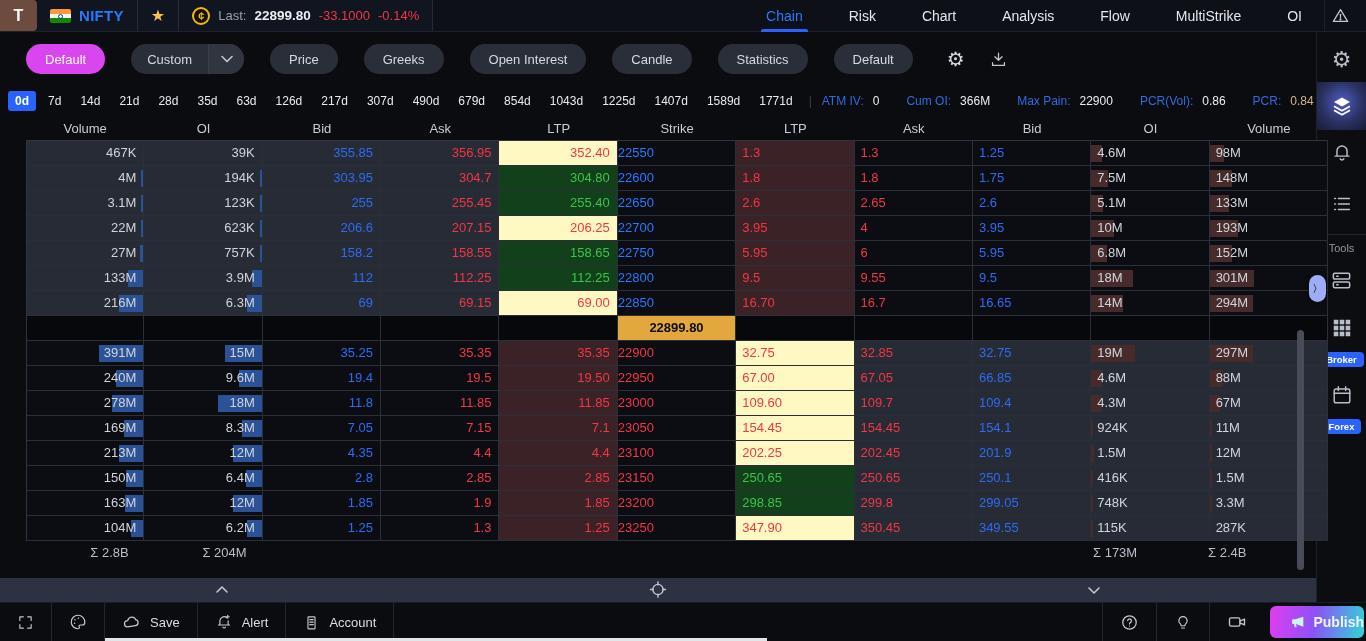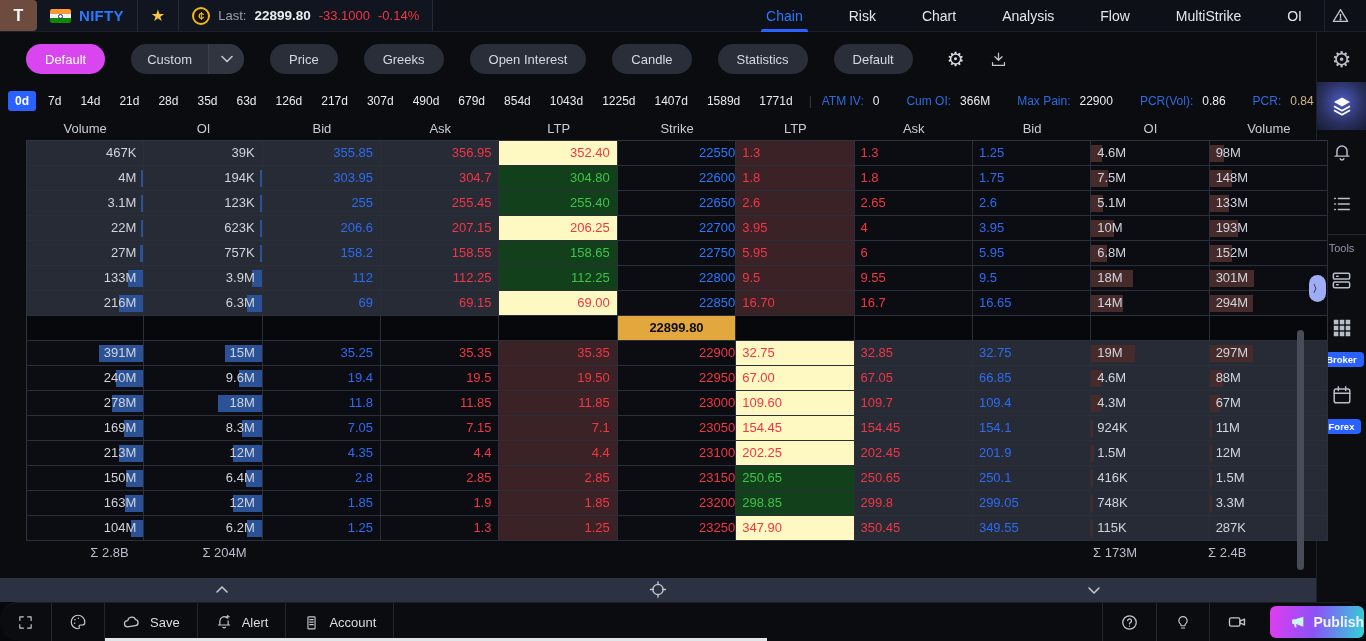--- a/index.html
+++ b/index.html
@@ -57,21 +57,21 @@
   .thead { display:grid; grid-template-columns:repeat(11,1fr); height:24px; align-items:center; color:#c9ccd4; font-size:13px; }
   .th { text-align:center; }
   .tbody { border-top:1px solid #30343f; }
   .trow { display:grid; grid-template-columns:repeat(11,1fr); height:25px; background:#0b0d12; cursor:pointer; }
   .cell { position:relative; border-right:1px solid #2b2f3a; border-bottom:1px solid #2b2f3a; font-size:13px; line-height:24px; overflow:hidden; color:#d1d4dc; }
   .trow .cell:first-child { border-left:1px solid #30343f; }
   .cell span { position:relative; z-index:1; }
   .cell.itm { background:#262b35; }
   .num-r { text-align:right; padding-right:7px; }
   .num-l { text-align:left; padding-left:6px; }
-  .num-c { text-align:right; }
+  .num-c { text-align:left; }
   .t-blue { color:#2e6bf2; }
   .t-red { color:#f23645; }
   .t-green { color:#3fc24c; }
   .t-strike-blue { color:#2979ff; }
   .t-strike-red { color:#f23645; }
   .cell.ltp-dn { background:#3a2226; }
   .cell.itm.ltp-dn { background:#fef9c3; }
   .cell.ltp-up { background:#0c3413; }
   .cell.itm.ltp-up { background:#11401a; }
   .bar { position:absolute; top:4px; height:17px; z-index:0; }
@@ -95,21 +95,21 @@
   
   .sidebar { width:50px; background:#0b0d11; border-left:1px solid #1d212b; display:flex; flex-direction:column; align-items:center; }
   .sb-btn { width:50px; height:44px; display:flex; align-items:center; justify-content:center; cursor:pointer; }
   .sb-active { height:48px; background:radial-gradient(circle at 50% 42%, #4d5cc5 0%, #2b3262 55%, #161b33 100%); }
   .sb-divider { width:49px; border-top:1px solid #23272f; margin-top:8px; }
   .sb-label { font-size:11px; color:#9097a3; margin:7px 0 4px; }
   .badge { background:#2962ff; color:#fff; font-size:9.5px; font-weight:bold; padding:2px 7px; border-radius:4px; margin:2px 0 6px; cursor:pointer; }
   .panel-handle { position:absolute; right:40px; top:243px; width:17px; height:27px; background:#9fadf7; border-radius:9px; display:flex; align-items:center; justify-content:center; color:#1c2030; font-size:10px; font-weight:bold; cursor:pointer; z-index:5; box-shadow:0 0 4px rgba(0,0,0,.5); }
 
   
-  .bottombar { height:39px; flex:0 0 39px; background:#0b0c0f; border-top:1px solid #1a1d24; display:flex; align-items:stretch;border-radius:19px; }
+  .bottombar { height:39px; flex:0 0 39px; background:#0b0c0f; border-top:1px solid #1a1d24; display:flex; align-items:stretch; }
   .bbtn { display:flex; align-items:center; gap:9px; padding:0 17px; border-right:1px solid #22262e; font-size:13px; color:#dadde3; cursor:pointer; }
   .b-right { margin-left:auto; display:flex; align-items:stretch; }
   .b-right .bbtn { border-right:none; border-left:1px solid #22262e; }
   .publish { margin:3px 2px 3px 6px; width:94px; border-radius:6px; display:flex; align-items:center; justify-content:flex-end; gap:7px;
              background:linear-gradient(100deg,#e23cf0 0%,#8b53f6 48%,#2fd6d6 100%); color:#f2f4ff; font-size:14px; font-weight:bold; cursor:pointer; }
   .taskbar-hint { position:absolute; left:105px; bottom:0; width:662px; height:3px; background:#e3e6e9; z-index:9; }
 </style>
 </head>
 <body>
 

